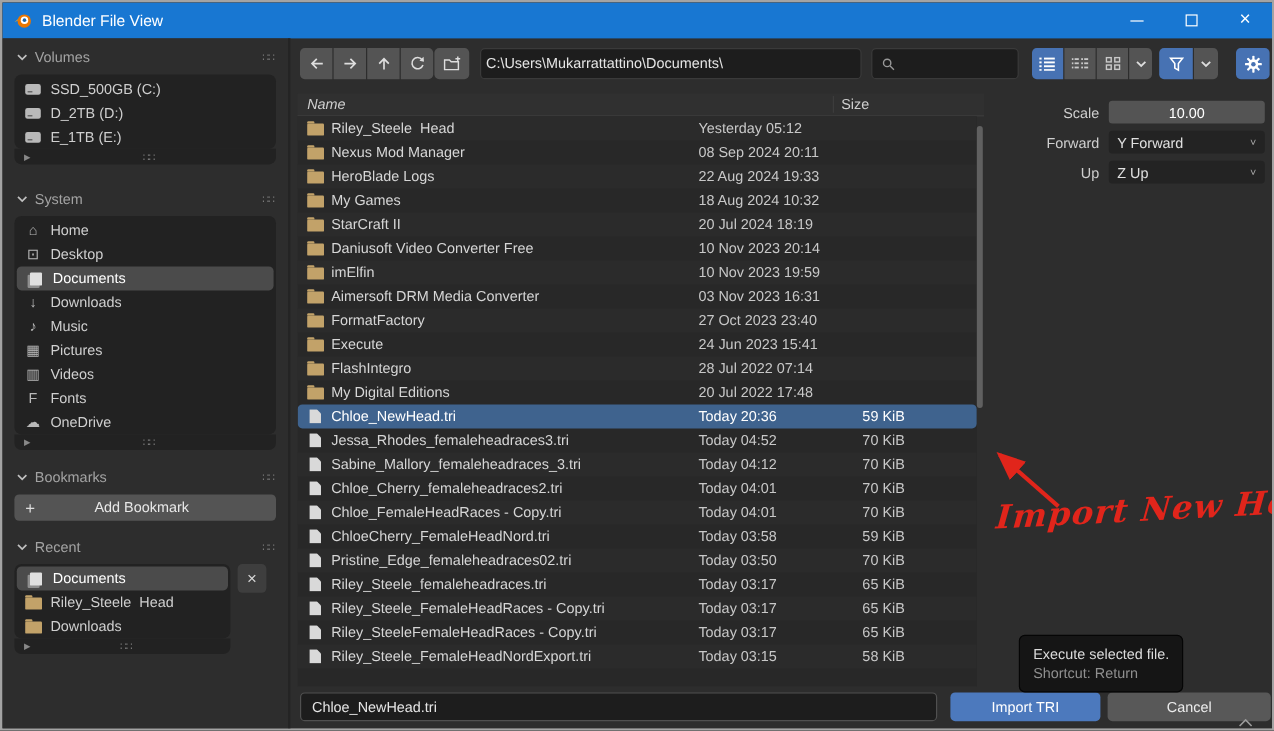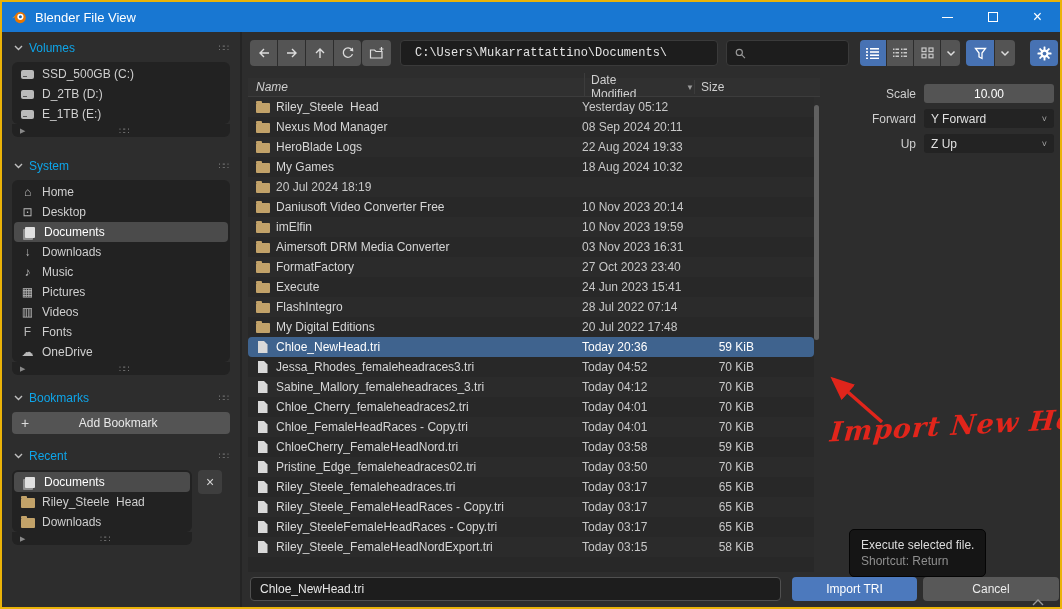--- a/index.html
+++ b/index.html
@@ -1,33 +1,33 @@
 <!DOCTYPE html>
 <html><head>
 <meta charset="utf-8">
 <style>
   * { box-sizing: border-box; margin: 0; padding: 0; }
   html,body { background:#1a1a1a; }
   body { font-family:"Liberation Sans", sans-serif; }
   .window { position:relative; width:1062px; height:609px; background:#2d2d2d;
-            border:2px solid #eab308; overflow:hidden; }
+            border:2px solid #a3a3a3; overflow:hidden; }
   
   .titlebar { position:absolute; left:0; top:0; right:0; height:30px; background:#1877d2;
               display:flex; align-items:center; padding-left:9px; }
   .titlebar .title { color:#fff; font-size:13px; margin-left:8px; }
   .win-controls { position:absolute; right:0; top:0; height:30px; display:flex; }
   .win-btn { width:45px; height:30px; display:flex; align-items:center; justify-content:center; color:#fff; }
   .min-glyph { display:block; width:11px; height:1px; background:#fff; }
   .max-glyph { display:block; width:10px; height:10px; border:1px solid #fff; }
   .close-glyph { font-size:16px; line-height:1; color:#fff; }
   
   .sidebar { position:absolute; left:0; top:30px; width:240px; bottom:0; background:#2d2d2d;
              border-right:2px solid #242424; }
   .sec-head { display:flex; align-items:center; gap:6px; margin:9px 12px 7px 12px; }
-  .sec-head .sec-title { color:#0ea5e9; font-size:12px; flex:1; }
+  .sec-head .sec-title { color:#a3a3a3; font-size:12px; flex:1; }
   .grip { color:#7a7a7a; font-size:9px; letter-spacing:-1px; }
   .list-box { background:#222222; border-radius:6px; margin:0 10px; padding-top:2px; overflow:hidden;text-align:right; }
   .side-item { display:flex; align-items:center; gap:7px; height:20px; padding:0 8px; color:#cfcfcf; font-size:12px; }
   .side-item.sel { background:#4b4b4b; border-radius:4px; margin:0 2px; color:#fff; }
   .side-item .lbl { white-space:pre; overflow:hidden; }
   .list-foot { display:flex; align-items:center; height:13px; padding:0 8px; }
   .list-foot .tri { color:#888; font-size:7px; }
   .list-foot .grip { margin:0 auto; }
   .ico { display:inline-flex; align-items:center; justify-content:center; width:15px; height:14px;
          color:#b9b9b9; font-size:12px; flex:none; }
@@ -288,21 +288,21 @@
       </svg>
     </div>
   </div>
   <div class="tbtn" style="left:360px; width:29px;">
     <svg width="16" height="14" viewBox="0 0 16 14">
       <path d="M1.5 4 h4 l1.5 1.5 H13 V12 H1.5 Z" fill="none" stroke="#ddd" stroke-width="1.2"></path>
       <path d="M12.5 1 v4 M10.5 3 h4" stroke="#ddd" stroke-width="1.2" fill="none"></path>
     </svg>
   </div>
   <div class="field" style="left:398px; width:318px;">
-    <input style="padding: 0px 14px; font-family: Liberation Mono, monospace;" value="C:\Users\Mukarrattattino\Documents\">
+    <input style="padding: 0px 4px;" value="C:\Users\Mukarrattattino\Documents\">
   </div>
   <div class="field" style="left:724px; width:123px;">
     <svg style="margin-left:8px;" width="13" height="13" viewBox="0 0 13 13">
       <circle cx="5.2" cy="5.2" r="3.7" fill="none" stroke="#999" stroke-width="1.4"></circle>
       <line x1="8.2" y1="8.2" x2="12" y2="12" stroke="#999" stroke-width="1.4"></line>
     </svg>
     <input style="padding: 0px 6px;" placeholder="">
   </div>
   <div class="seg" style="left:858px;">
     <div class="sbtn on" style="width:26px;">
@@ -373,24 +373,20 @@
         <rect x="7" y="0.5" width="2" height="15" rx="0.6" transform="rotate(90 8 8)"></rect>
         <rect x="7" y="0.5" width="2" height="15" rx="0.6" transform="rotate(135 8 8)"></rect>
         <circle cx="8" cy="8" r="4.4"></circle>
       </g>
       <circle cx="8" cy="8" r="2" fill="#4772b3"></circle>
     </svg>
   </div>
 
   <div class="flist-head">
     <span class="fh-name">Name</span>
-    <span class="fh-date">
-      <span>Date Modified</span>
-      <span class="sort">▼</span>
-    </span>
     <span class="fh-size">Size</span>
   </div>
 
   <div class="rows" id="rows">
       <div class="frow folder">
         <span class="ico">
           <span class="i-folder"></span>
         </span>
         <span class="c-name">Riley_Steele  Head</span>
         <span class="c-date">Yesterday 05:12</span>
@@ -417,20 +413,21 @@
           <span class="i-folder"></span>
         </span>
         <span class="c-name">My Games</span>
         <span class="c-date">18 Aug 2024 10:32</span>
         <span class="c-size"></span>
       </div>
       <div class="frow folder">
         <span class="ico">
           <span class="i-folder"></span>
         </span>
+        <span class="c-name">StarCraft II</span>
         <span class="c-date">20 Jul 2024 18:19</span>
         <span class="c-size"></span>
       </div>
       <div class="frow folder">
         <span class="ico">
           <span class="i-folder"></span>
         </span>
         <span class="c-name">Daniusoft Video Converter Free</span>
         <span class="c-date">10 Nov 2023 20:14</span>
         <span class="c-size"></span>

